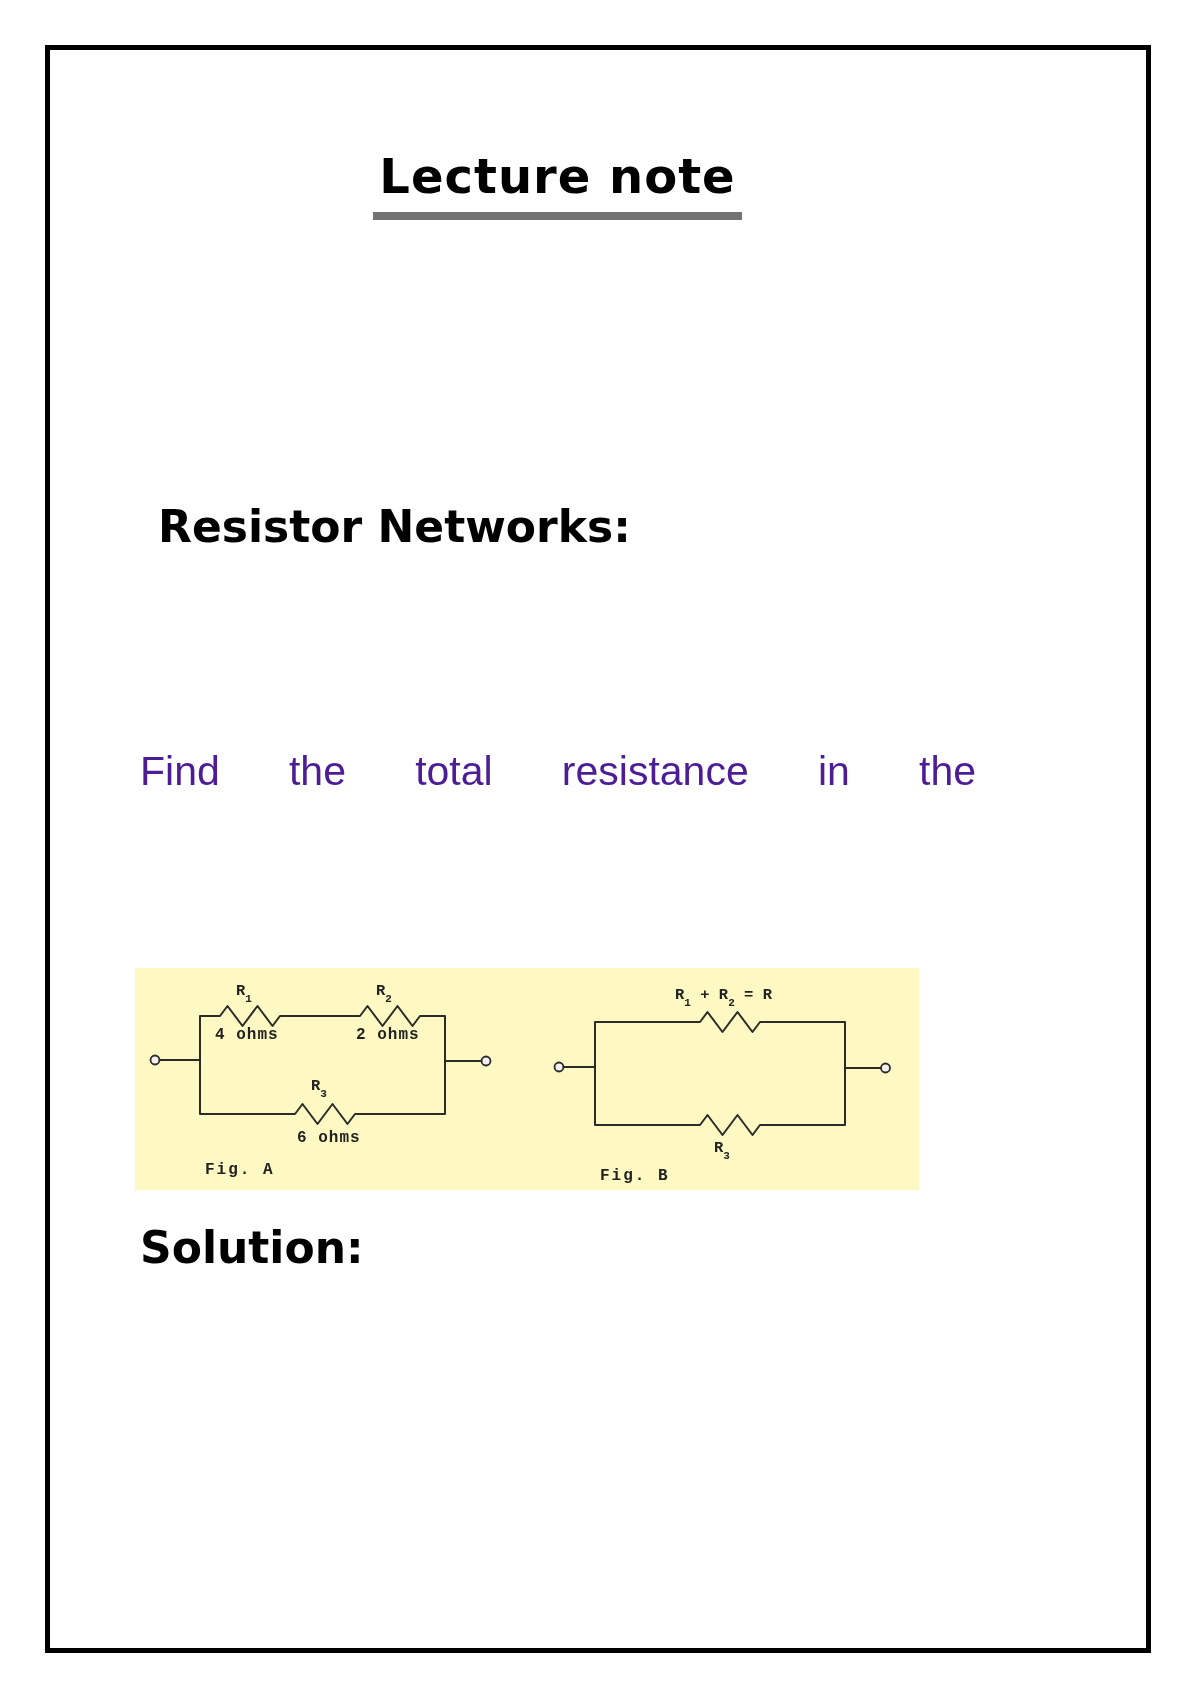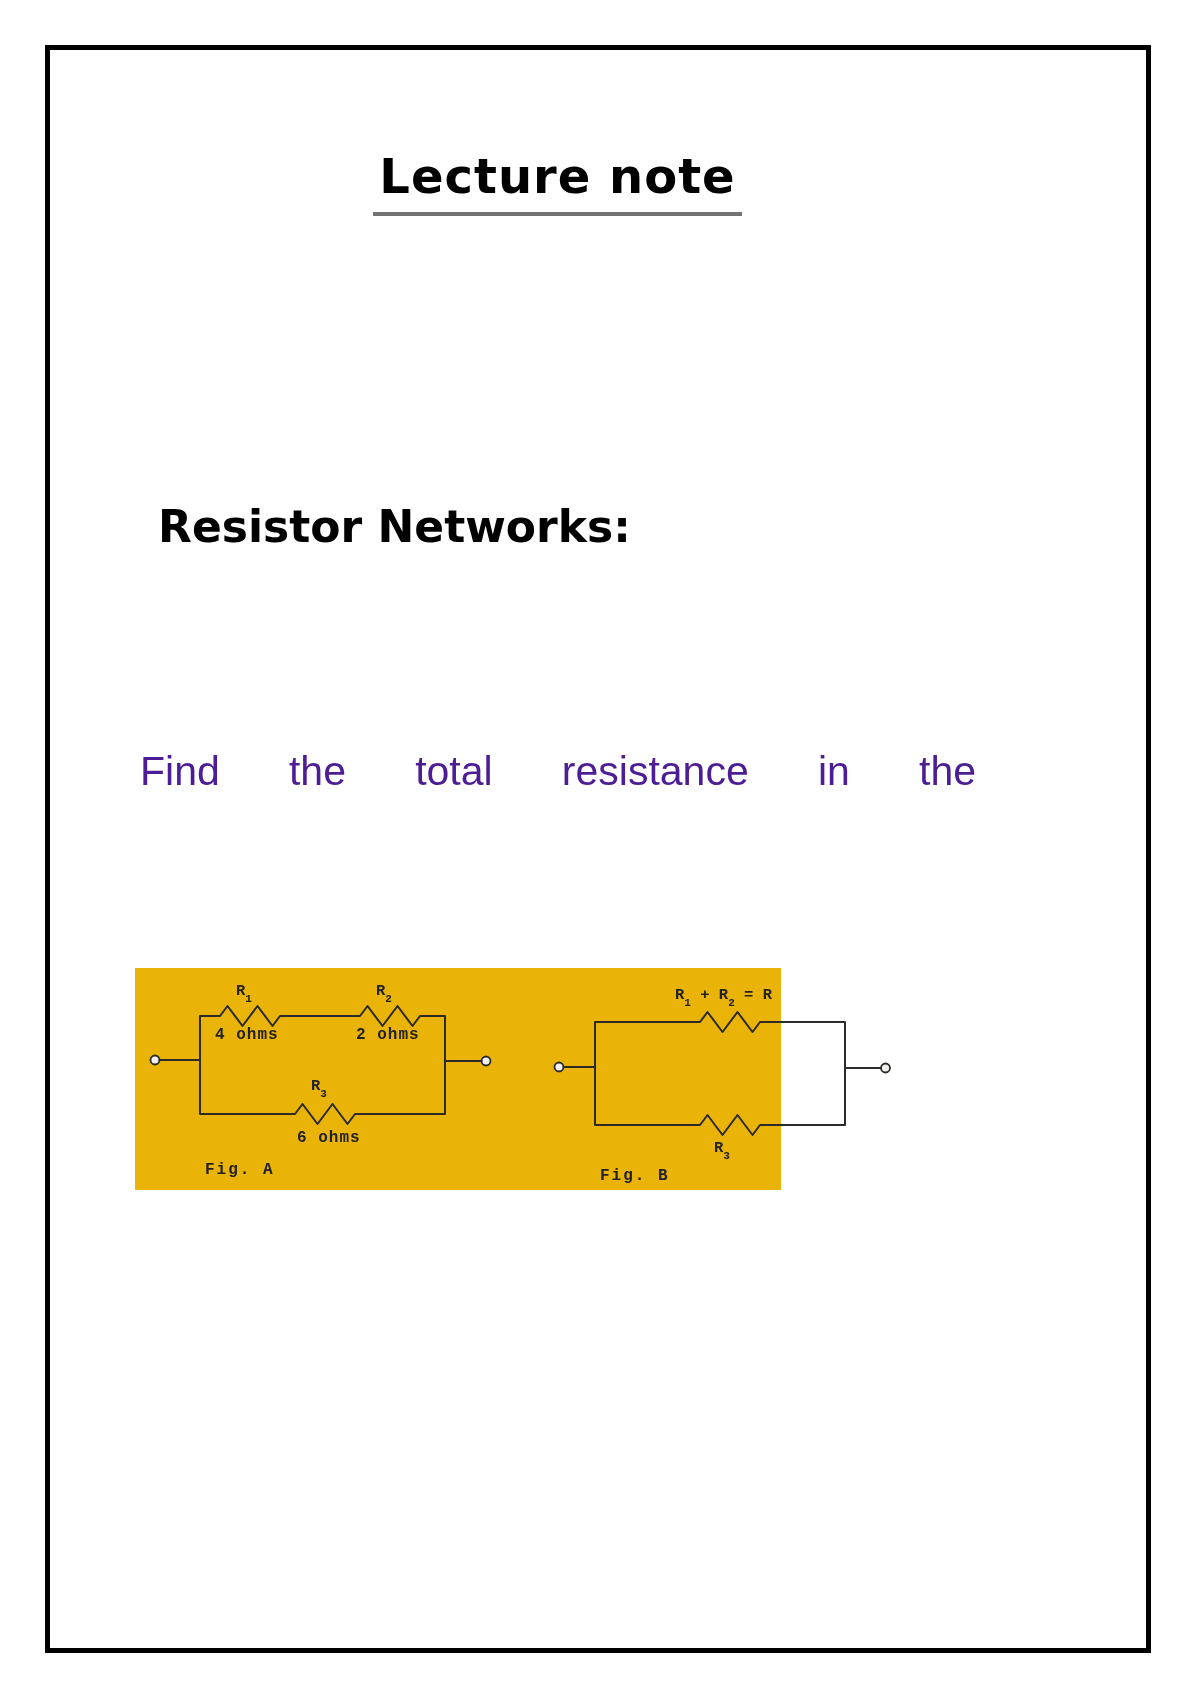--- a/index.html
+++ b/index.html
@@ -22,21 +22,21 @@
     left: 140px; top: 148px;
     width: 835px;
     text-align: center;
   }
   .title-text {
     display: inline-block;
     font-family: "DejaVu Sans", sans-serif;
     font-size: 48px;
     font-weight: 800;
     color: #000000;
-    border-bottom: 4px solid #737373;
+    border-bottom: 8px solid #737373;
     padding: 0 6px 8px 6px;
     letter-spacing: 1px;
   }
   .section-heading {
     position: absolute;
     left: 140px; top: 483px;
     margin: 18px;
     font-family: "DejaVu Sans", sans-serif;
     font-size: 44px;
     font-weight: 800;
@@ -55,22 +55,22 @@
   .problem-line2 {
     position: absolute;
     left: 140px; top: 863px;
     width: 836px;
     font-size: 41px;
     color: #fe0000;
   }
   .figure-panel {
     position: absolute;
     left: 135px; top: 968px;
-    width: 646px; height: 222px;
-    background: #eab308;
+    width: 784px; height: 222px;
+    background: #fef9c3;
   }
   .figure-panel svg { display: block; }
   .circuit-stroke {
     fill: none;
     stroke: #2b2b2b;
     stroke-width: 2;
     stroke-linecap: round;
     stroke-linejoin: round;
   }
   .terminal {
@@ -161,13 +161,14 @@
         <text class="cl" x="540" y="31"><tspan>R</tspan><tspan class="cl-sub" dy="7">1</tspan><tspan dy="-7"> + R</tspan><tspan class="cl-sub" dy="7">2</tspan><tspan dy="-7"> = R</tspan></text>
 
         <text class="cl" x="579" y="184"><tspan>R</tspan><tspan class="cl-sub" dy="7">3</tspan></text>
 
         <text class="cl-cap" x="465" y="212">Fig. B</text>
       </g>
 
     </svg>
   </div>
 
+  <h2 class="solution-heading">Solution:</h2>
 </div>
 
 </body></html>

